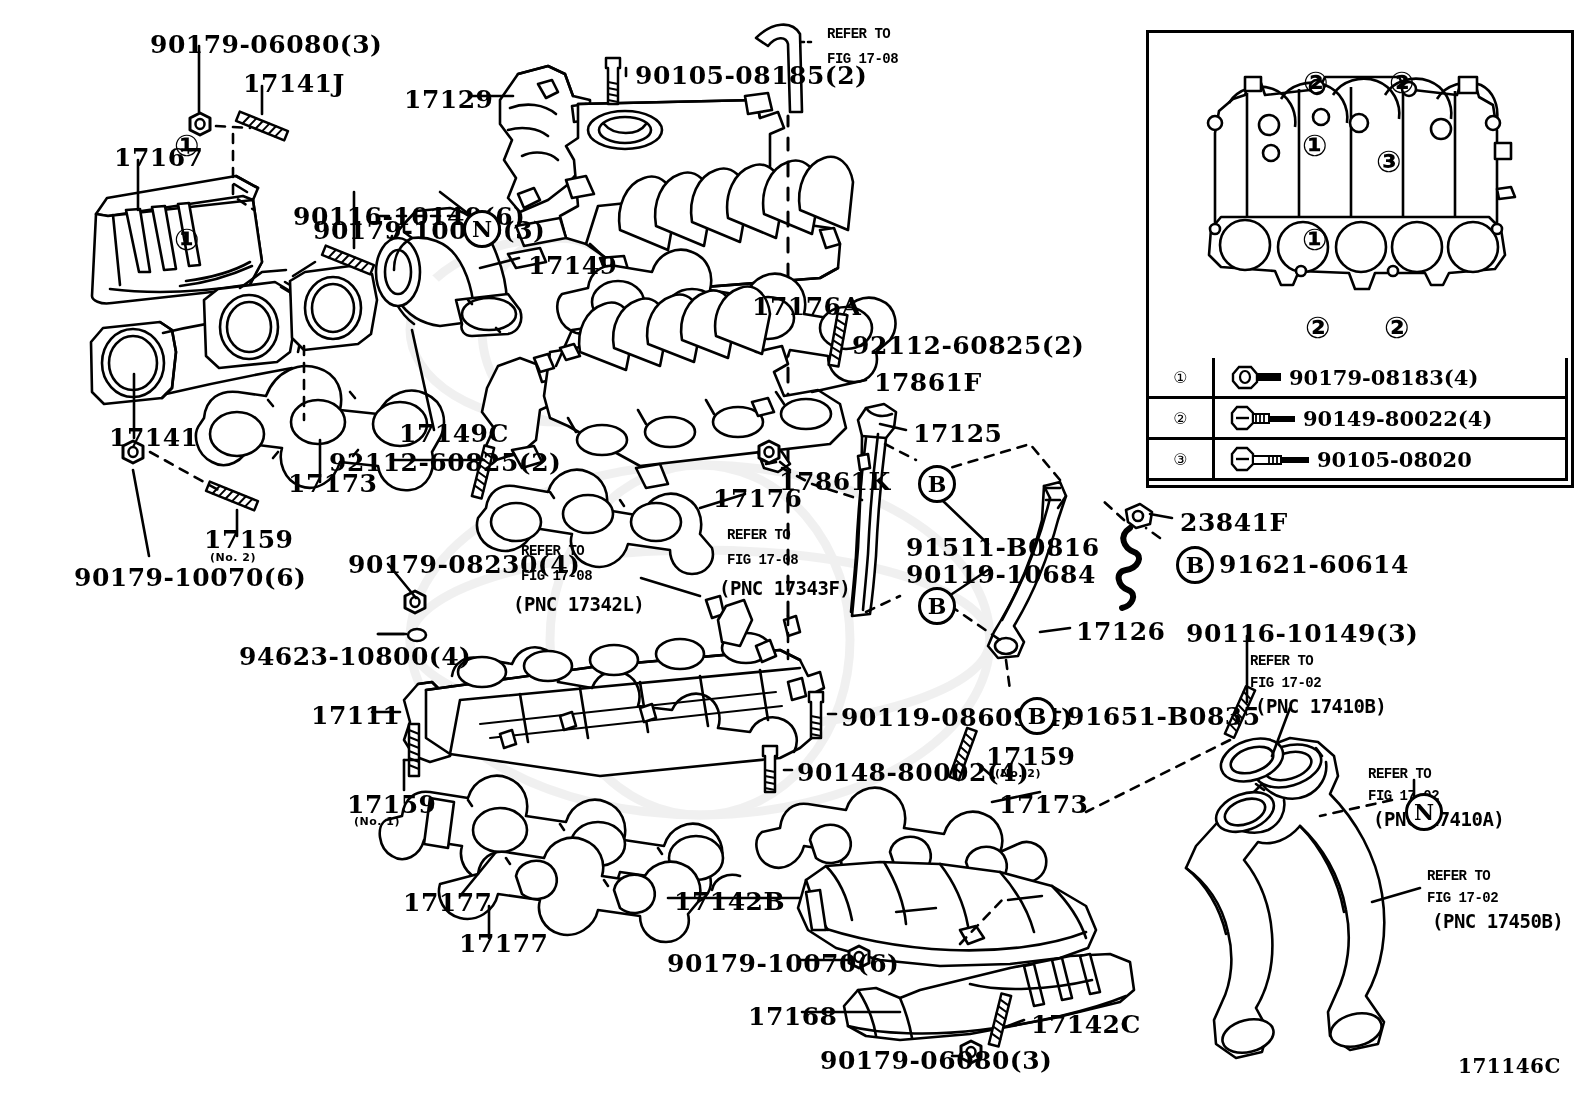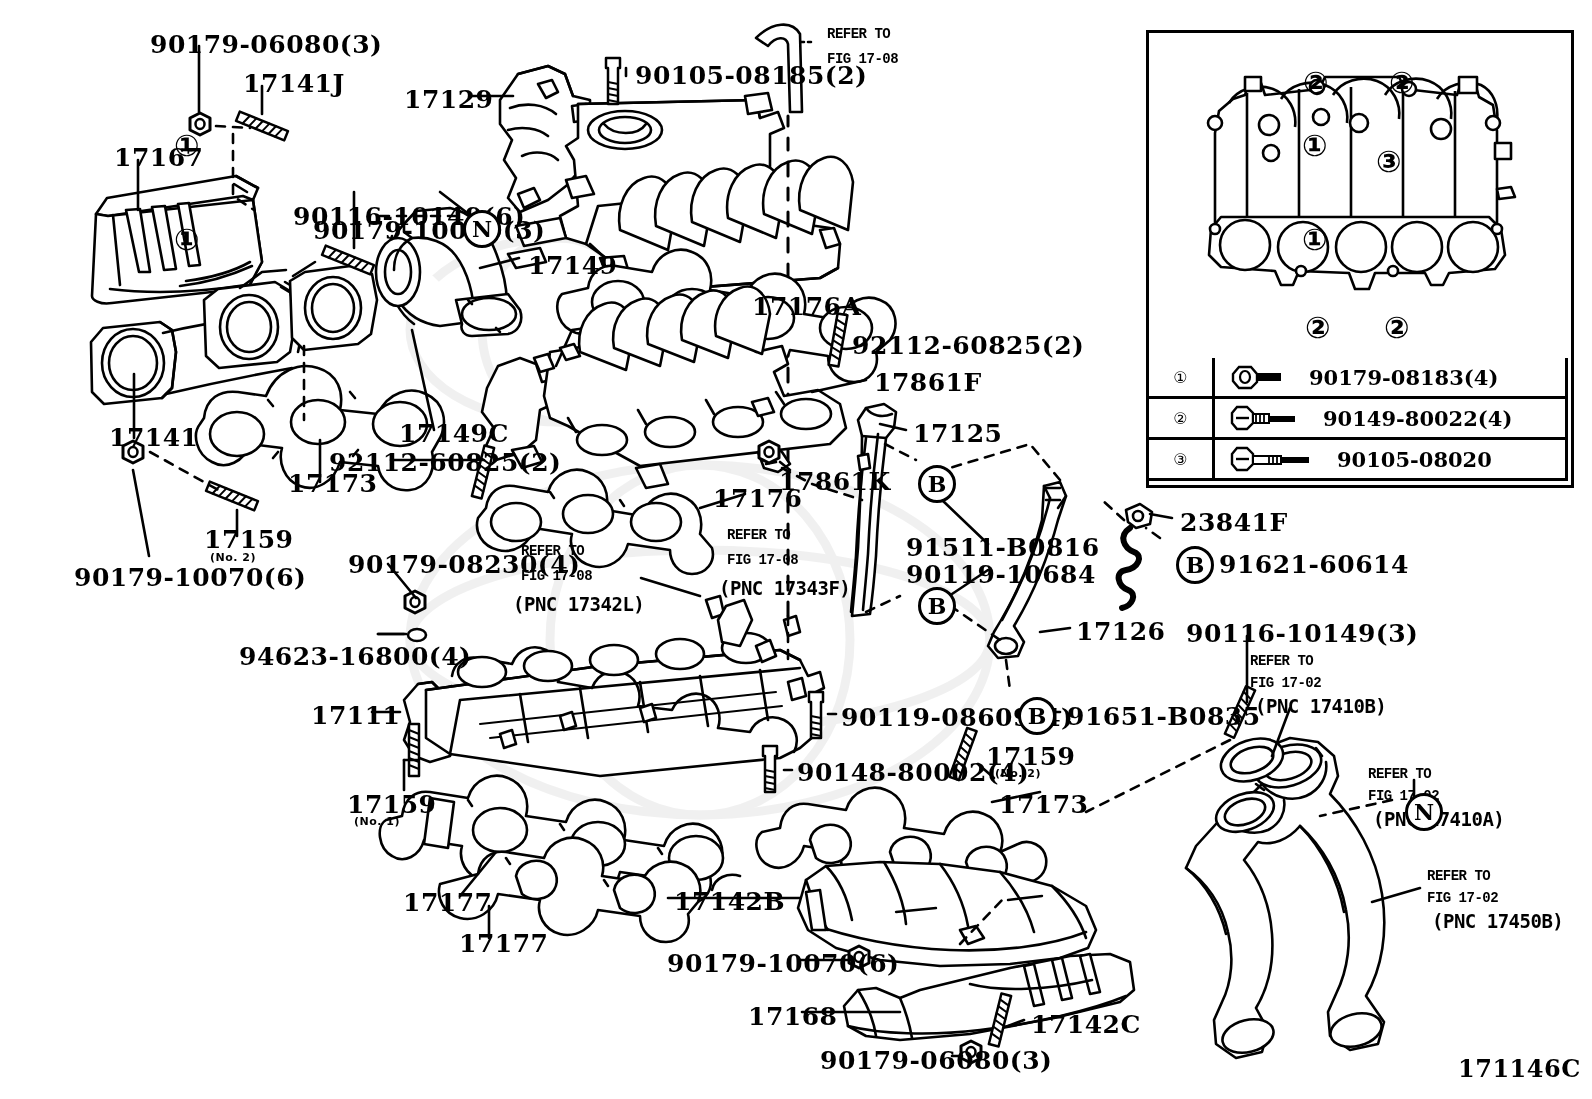--- a/index.html
+++ b/index.html
@@ -6,29 +6,29 @@
   html,body{margin:0;padding:0;background:#ffffff;}
   body{font-family:"DejaVu Sans","Liberation Sans",sans-serif;}
   #sheet{position:relative;width:1592px;height:1099px;background:#fff;overflow:hidden;}
   svg.art{position:absolute;left:0;top:0;width:1592px;height:1099px;overflow:visible;}
   .lbl{position:absolute;font-family:"DejaVu Serif","Liberation Serif",serif;font-weight:bold;
        color:#000;white-space:pre;letter-spacing:0.5px;line-height:1.08;}
   .p{font-size:25px;}
   .note{font-size:14px;font-family:Liberation Mono, monospace;font-weight:bold;letter-spacing:-0.5px;}
   .note2{font-size:19px;font-family:"DejaVu Sans Mono","Liberation Mono",monospace;font-weight:bold;letter-spacing:-0.5px;}
   .tiny{font-size:11px;font-family:"DejaVu Sans","Liberation Sans",sans-serif;font-weight:bold;}
-  .did{font-size:24px;font-family:"DejaVu Serif","Liberation Serif",serif;font-weight:bold;}
+  .did{font-size:20px;font-family:"DejaVu Serif","Liberation Serif",serif;font-weight:bold;}
   .circB{position:absolute;border:3px solid #000;border-radius:50%;width:32px;height:32px;
         display:flex;align-items:center;justify-content:center;font-family:"DejaVu Serif","Liberation Serif",serif;
         font-weight:bold;font-size:22px;color:#000;background:#fff;}
   #inset{position:absolute;left:1146px;top:30px;width:422px;height:452px;border:3px solid #000;background:#fff;}
   #legend{position:absolute;left:1146px;top:358px;width:422px;height:124px;}
   .lgrow{position:absolute;left:0;width:422px;height:41px;border:3px solid #000;border-top:none;box-sizing:border-box;display:flex;align-items:center;}
   .lgnum{width:66px;height:100%;border-right:3px solid #000;box-sizing:border-box;display:flex;align-items:center;justify-content:center;}
-  .lgbody{flex:1;display:flex;align-items:center;padding-left:14px;gap:24px;}
+  .lgbody{flex:1;display:flex;align-items:center;padding-left:14px;gap:4px;}
   .lgtxt{font-family:"DejaVu Serif","Liberation Serif",serif;font-weight:bold;font-size:21px;color:#000;}
   .wm{position:absolute;opacity:0.055;pointer-events:none;}
 </style>
 </head>
 <body>
 
 <div id="sheet">
 
   <svg class="art wm" viewBox="0 0 1592 1099">
     <g fill="none" stroke="#000" stroke-width="9">
@@ -584,21 +584,21 @@
       <div class="lbl note" style="left: 521px; top: 569px;">FIG 17-08</div>
       <div class="lbl note2" style="left: 513px; top: 594px;">(PNC 17342L)</div>
       <div class="lbl note" style="left: 727px; top: 528px;">REFER TO</div>
       <div class="lbl note" style="left: 727px; top: 553px;">FIG 17-08</div>
       <div class="lbl note2" style="left: 719px; top: 578px;">(PNC 17343F)</div>
       <div class="lbl p" style="left: 906px; top: 534px;">91511-B0816</div>
       <div class="lbl p" style="left: 906px; top: 561px;">90119-10684</div>
       <div class="lbl p" style="left: 1180px; top: 509px;">23841F</div>
       <div class="lbl p" style="left: 1219px; top: 551px;">91621-60614</div>
       <div class="lbl p" style="left: 1076px; top: 618px;">17126</div>
-      <div class="lbl p" style="left: 239px; top: 643px;">94623-16800(4)</div>
+      <div class="lbl p" style="left: 239px; top: 643px;">94623-10800(4)</div>
       <div class="lbl p" style="left: 311px; top: 702px;">17111</div>
       <div class="lbl p" style="left: 1186px; top: 620px;">90116-10149(3)</div>
       <div class="lbl note" style="left: 1250px; top: 654px;">REFER TO</div>
       <div class="lbl note" style="left: 1250px; top: 676px;">FIG 17-02</div>
       <div class="lbl note2" style="left: 1255px; top: 696px;">(PNC 17410B)</div>
       <div class="lbl note" style="left: 1368px; top: 767px;">REFER TO</div>
       <div class="lbl note" style="left: 1368px; top: 789px;">FIG 17-02</div>
       <div class="lbl note2" style="left: 1373px; top: 809px;">(PNC 17410A)</div>
       <div class="lbl note" style="left: 1427px; top: 869px;">REFER TO</div>
       <div class="lbl note" style="left: 1427px; top: 891px;">FIG 17-02</div>

